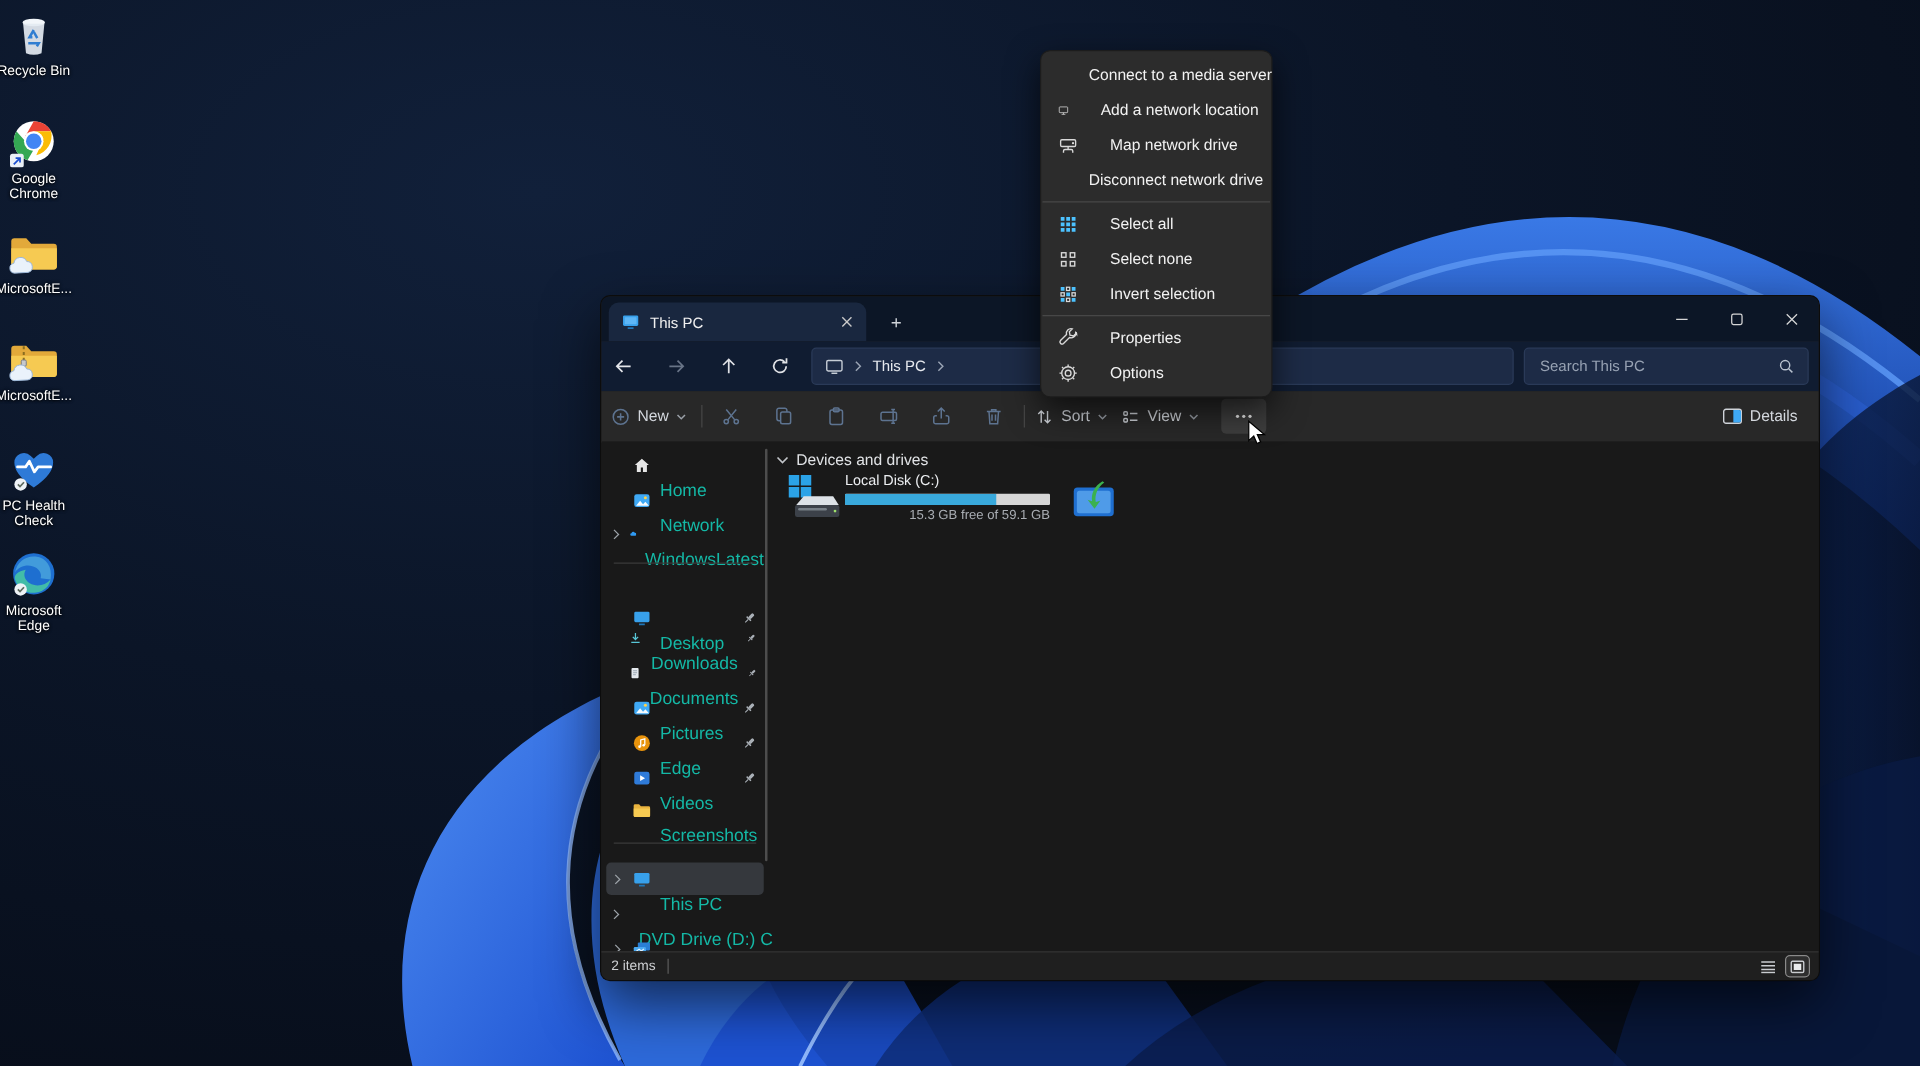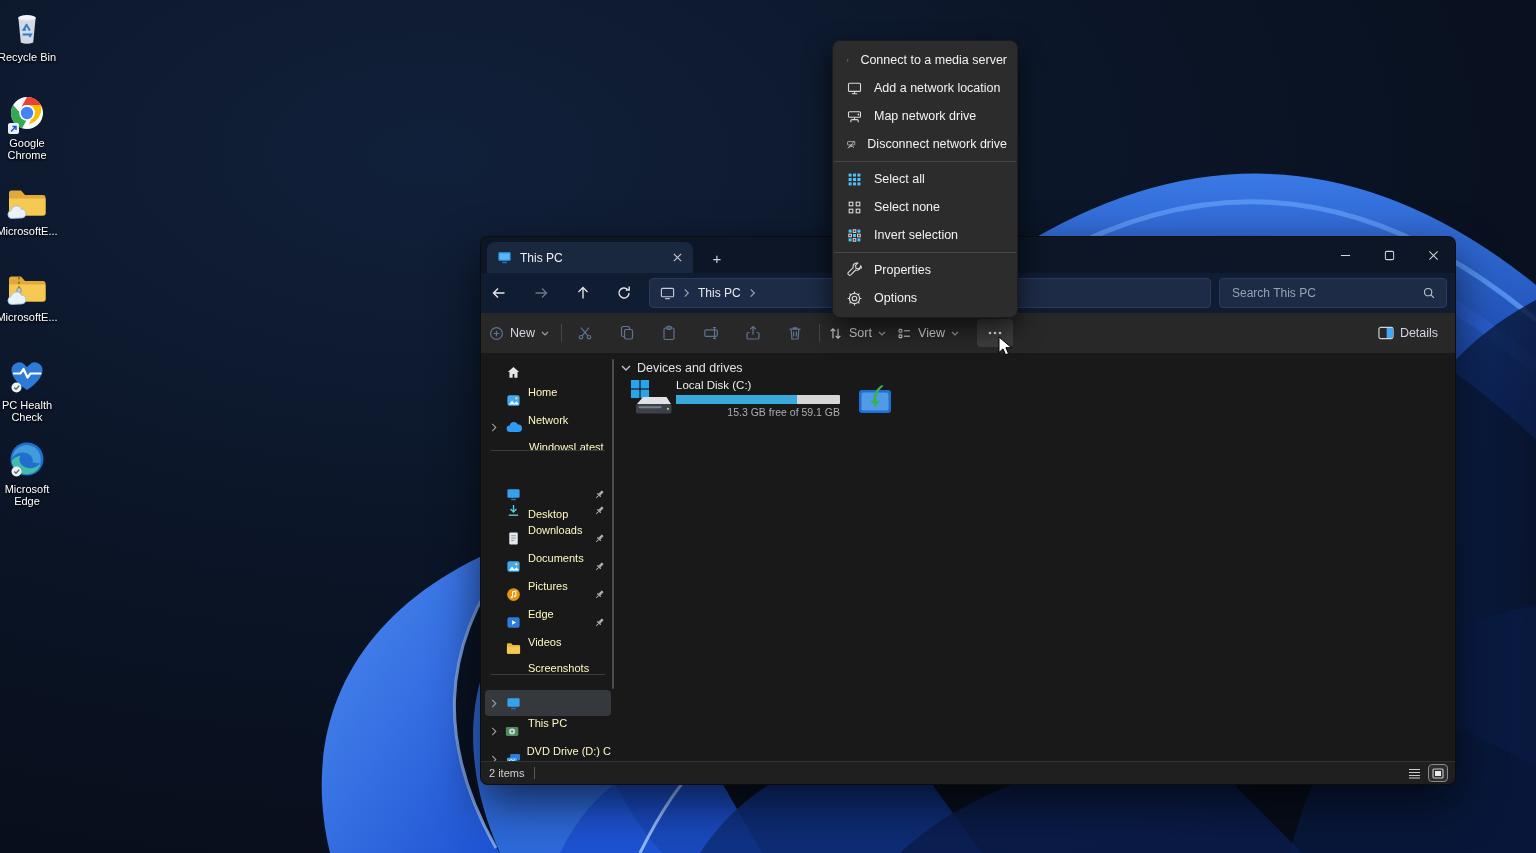--- a/index.html
+++ b/index.html
@@ -49,21 +49,21 @@
   .tico{position:absolute;top:6px;width:36px;height:28px;border-radius:4px;display:flex;
         align-items:center;justify-content:center;}
   .tdiv{position:absolute;top:11px;width:1px;height:18px;background:#454545;}
 
   #wbody{position:absolute;left:0;top:116px;right:0;bottom:23px;background:#191919;overflow:hidden;}
   .srow{position:absolute;left:4px;width:126px;height:26px;display:flex;align-items:center;
         border-radius:4px;gap:7px;padding-left:4px;box-sizing:border-box;}
   .srow.sel{background:#35383d;}
   .srow .chev{width:10px;display:flex;justify-content:center;}
   .srow .noch{width:10px;}
-  .srow .slabel{font-size:11px;color:#fef9c3;white-space:nowrap;flex:1;margin-top:40px;}
+  .srow .slabel{font-size:14px;color:#14b8a6;white-space:nowrap;flex:1;margin-top:40px;}
   .srow .pin{margin-right:6px;}
   .ssep{position:absolute;left:10px;width:114px;height:1px;background:#3a3a3a;}
   #sscroll{position:absolute;left:131px;top:6px;width:2px;height:330px;background:#4d4d4d;border-radius:1px;}
 
   #grouphdr{position:absolute;left:140px;top:8px;display:flex;align-items:center;gap:6px;
             font-size:12.5px;color:#e0e2e5;}
   .tile{position:absolute;top:26px;display:flex;gap:1px;}
   .tname{font-size:11.5px;color:#eceef1;line-height:13px;}
   .tsub{font-size:10.5px;color:#a9adb3;line-height:13px;text-align:right;}
   #progress{width:164px;height:9px;background:#d6d6d6;border-radius:1px;margin:3px 0 2px;overflow:hidden;}
@@ -74,21 +74,21 @@
   #statusbar .scount{font-size:11px;color:#cfd1d4;}
   #statusbar .sdiv{width:1px;height:12px;background:#5a5a5a;margin-left:10px;}
   #viewtoggles{margin-left:auto;display:flex;gap:6px;align-items:center;}
   .vt{width:18px;height:16px;display:flex;align-items:center;justify-content:center;border-radius:3px;}
   .vt.active{outline:1px solid #8a8a8a;background:#2e2e2e;}
 
   
   #menu{position:absolute;left:832px;top:40px;width:186px;box-sizing:border-box;
         background:#2c2c2c;border:1px solid #1c1c1c;border-radius:8px;
         box-shadow:0 10px 26px rgba(0,0,0,.65);padding:5px 0;z-index:30;}
-  .mitem{height:28px;display:flex;align-items:center;gap:11px;padding:0 10px 0 13px;
+  .mitem{height:28px;display:flex;align-items:center;gap:25px;padding:0 10px 0 13px;
          font-size:12.5px;color:#f2f2f2;white-space:nowrap;}
   .msep{height:1px;background:#474747;margin:3px 1px;}
 
   #cursor{position:absolute;left:998px;top:336px;z-index:50;pointer-events:none;}
 </style>
 </head>
 <body>
 <div id="root">
 
 <svg id="wall" width="1536" height="853" viewBox="0 0 1536 853">

